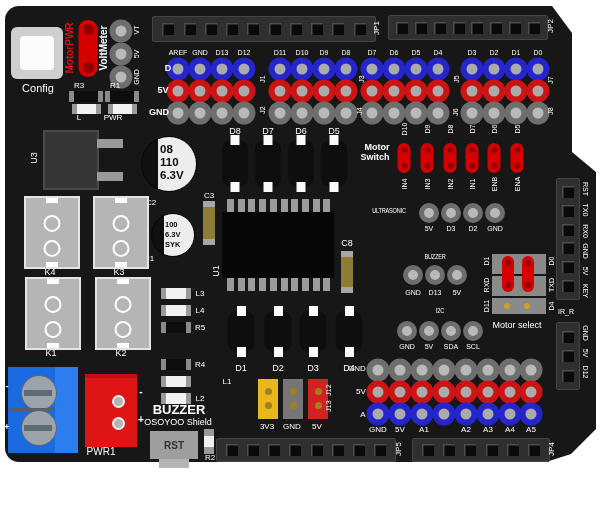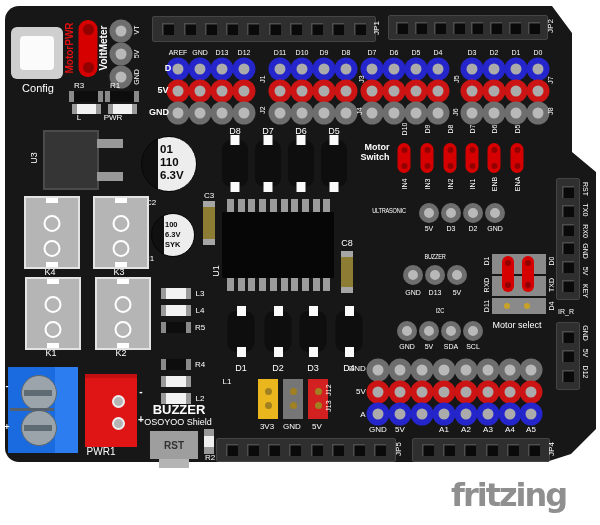--- a/index.html
+++ b/index.html
@@ -40,21 +40,20 @@
   .chipb{position:absolute;background:#0d0d0d;border-left:5px solid #8a8a8a;border-right:5px solid #8a8a8a;}
   .gdot{position:absolute;border-radius:50%;background:#a08020;}
   .logo{position:absolute;left:451px;top:476px;font-size:32px;font-weight:bold;color:#8f8f8f;
         letter-spacing:-2px;font-family:"DejaVu Sans",sans-serif;}
 </style>
 </head>
 <body>
 
 <div id="stage">
   <div class="board"></div>
-  <div class="logo">fritzing</div>
 <div style="position: absolute; left: 11px; top: 27px; width: 52px; height: 52px; background: rgb(207, 207, 207); border-radius: 6px;"></div>
     <div style="position: absolute; left: 20px; top: 36px; width: 34px; height: 34px; background: rgb(251, 251, 251); border-radius: 4px;"></div>
     <div class="jmp" style="left: 88px; top: 20px; width: 19px; height: 57px; background: rgb(214, 0, 0);">
       <i class="jdot" style="top: 4px; width: 11px; height: 11px;"></i>
       <i class="jdot" style="top: 42px; width: 11px; height: 11px;"></i>
     </div>
     <div class="pin" style="left: 121px; top: 31px; border-color: rgb(110, 110, 110); background: rgb(185, 185, 185);"></div>
     <div class="pin" style="left: 121px; top: 54px; border-color: rgb(110, 110, 110); background: rgb(185, 185, 185);"></div>
     <div class="pin" style="left: 121px; top: 77px; border-color: rgb(110, 110, 110); background: rgb(185, 185, 185);"></div>
     <div class="chipb" style="left: 69px; top: 91px; width: 24px; height: 11px;"></div>
@@ -158,21 +157,21 @@
     <span class="lb s7 rv" style="left: 455px; top: 112px;">J6</span>
     <span class="lb s7 rv" style="left: 550px; top: 80px;">J7</span>
     <span class="lb s7 rv" style="left: 550px; top: 111px;">J8</span>
     <span class="lb s8 rv" style="left: 377px; top: 28px;">JP1</span>
     <span class="lb s8 rv" style="left: 551px; top: 26px;">JP2</span>
     <div style="position: absolute; left: 43px; top: 130px; width: 52px; height: 56px; background: rgb(53, 53, 53); border: 2px solid rgb(74, 74, 74);"></div>
     <div style="position: absolute; left: 97px; top: 139px; width: 26px; height: 9px; background: rgb(153, 153, 153);"></div>
     <div style="position: absolute; left: 97px; top: 172px; width: 26px; height: 9px; background: rgb(153, 153, 153);"></div>
     <span class="lb s9 rv" style="left: 34px; top: 158px;">U3</span>
     <div class="cap" style="left: 141px; top: 136px; width: 54px; height: 54px; background: linear-gradient(90deg, rgb(16, 16, 16) 0px, rgb(16, 16, 16) 16px, rgb(237, 237, 237) 16px);">
-      <span class="capline" style="left: 18px; top: 7px; font-size: 11.5px;">01</span>
+      <span class="capline" style="left: 18px; top: 7px; font-size: 11.5px;">08</span>
       <span class="capline" style="left: 18px; top: 20px; font-size: 11.5px;">110</span>
       <span class="capline" style="left: 18px; top: 33px; font-size: 11.5px;">6.3V</span>
     </div>
     <div class="cap" style="left: 151px; top: 213px; width: 42px; height: 42px; background: linear-gradient(90deg, rgb(16, 16, 16) 0px, rgb(16, 16, 16) 12px, rgb(237, 237, 237) 12px);">
       <span class="capline" style="left: 13px; top: 7px; font-size: 7.5px;">100</span>
       <span class="capline" style="left: 13px; top: 17px; font-size: 7.5px;">6.3V</span>
       <span class="capline" style="left: 13px; top: 27px; font-size: 7.5px;">SYK</span>
     </div>
     <span class="lb s8" style="left: 151px; top: 203px;">C2</span>
     <span class="lb s8" style="left: 149px; top: 259px;">C1</span>
@@ -431,21 +430,21 @@
     <div class="pin" style="left: 400px; top: 414px; border-color: rgb(37, 37, 204);"></div>
     <div class="pin" style="left: 422px; top: 414px; border-color: rgb(37, 37, 204);"></div>
     <div class="pin" style="left: 444px; top: 414px; border-color: rgb(37, 37, 204);"></div>
     <div class="pin" style="left: 466px; top: 414px; border-color: rgb(37, 37, 204);"></div>
     <div class="pin" style="left: 488px; top: 414px; border-color: rgb(37, 37, 204);"></div>
     <div class="pin" style="left: 510px; top: 414px; border-color: rgb(37, 37, 204);"></div>
     <div class="pin" style="left: 531px; top: 414px; border-color: rgb(37, 37, 204);"></div>
     <span class="lb s8" style="left: 378px; top: 430px;">GND</span>
     <span class="lb s8" style="left: 400px; top: 430px;">5V</span>
     <span class="lb s8" style="left: 422px; top: 444px;">A0</span>
-    <span class="lb s8" style="left: 444px; top: 430px;">A1</span>
+    <span class="lb s8" style="left: 424px; top: 430px;">A1</span>
     <span class="lb s8" style="left: 466px; top: 430px;">A2</span>
     <span class="lb s8" style="left: 488px; top: 430px;">A3</span>
     <span class="lb s8" style="left: 510px; top: 430px;">A4</span>
     <span class="lb s8" style="left: 531px; top: 430px;">A5</span>
     <span class="lb s8" style="left: 357px; top: 369px;">GND</span>
     <span class="lb s8" style="left: 361px; top: 392px;">5V</span>
     <span class="lb s8" style="left: 363px; top: 415px;">A</span>
     <div class="hstrip" style="left: 216px; top: 438px; width: 178px; height: 22px;">
       <div class="hole"></div>
       <div class="hole"></div>

